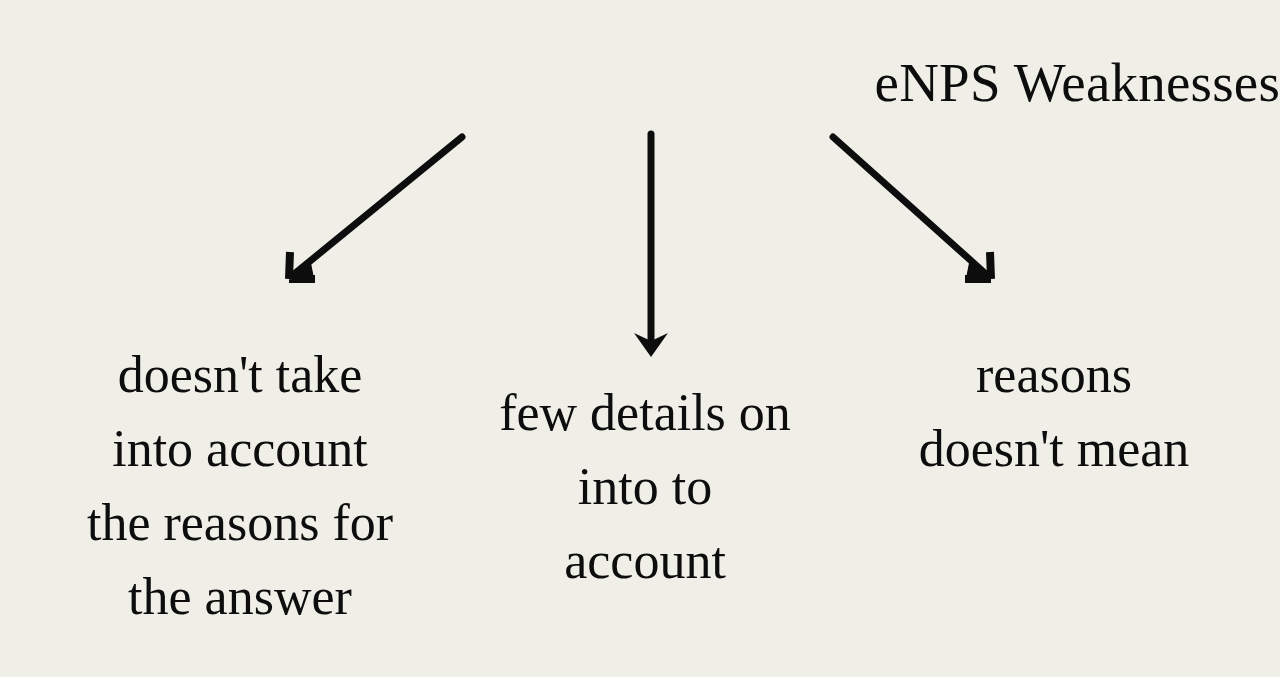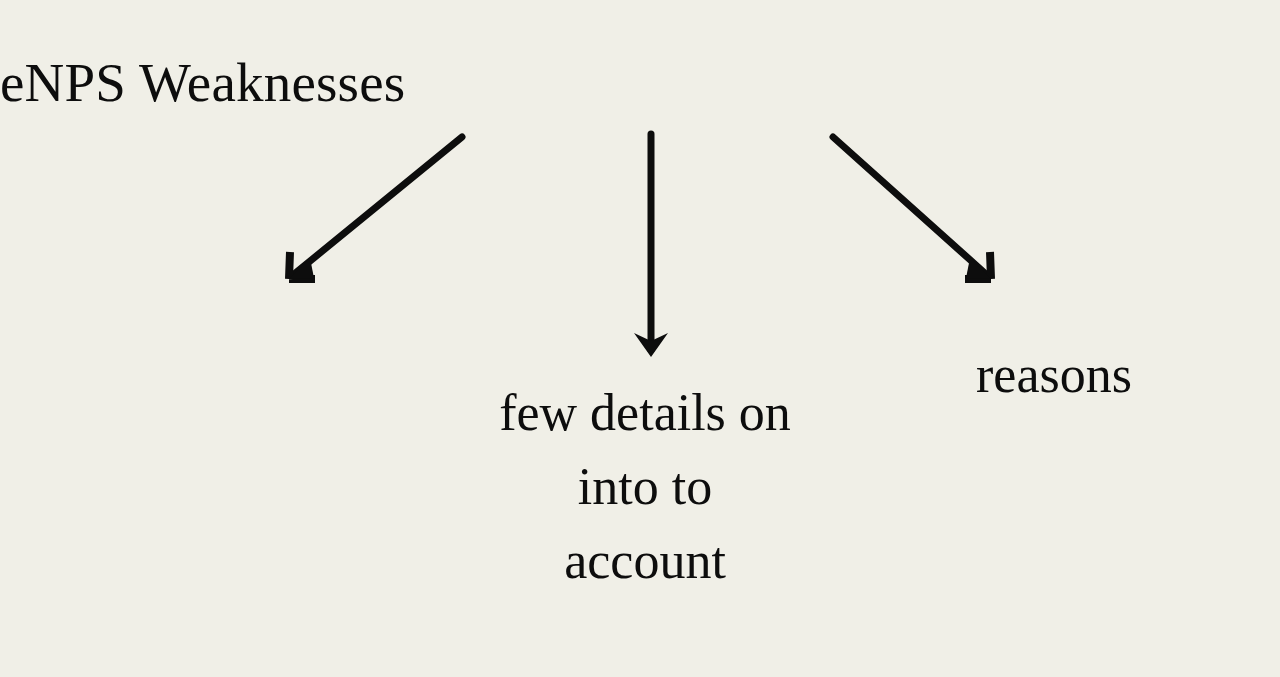--- a/index.html
+++ b/index.html
@@ -22,21 +22,21 @@
     height: 677px;
     background: #f0efe7;
   }
 
   
   #title {
     position: absolute;
     left: 0;
     top: 52px;
     width: 1280px;
-    text-align: left;
+    text-align: right;
     font-size: 55px;
     line-height: 62px;
     color: #0d0d0d;
     letter-spacing: 0.2px;
     white-space: nowrap;
   }
 
   
   #arrows {
     position: absolute;
@@ -96,24 +96,31 @@
       <path d="M 651 357 L 634 333 L 651 341 L 668 333 Z" fill="#0d0d0d"></path>
     </g>
 
     <g>
       <line x1="833" y1="137" x2="987" y2="275" stroke="#0d0d0d" stroke-width="7" stroke-linecap="round"></line>
       <path d="M 991 279 L 990 252 M 991 279 L 965 279" stroke="#0d0d0d" stroke-width="8" fill="none" stroke-linecap="butt" stroke-linejoin="miter"></path>
       <path d="M 991 279 L 970 258 L 966 278 Z" fill="#0d0d0d"></path>
     </g>
   </svg>
 
+  <div class="leaf" id="leaf-left">
+    <span class="line">doesn't take</span>
+    <span class="line">into account</span>
+    <span class="line">the reasons for</span>
+    <span class="line">the answer</span>
+  </div>
 
   <div class="leaf" id="leaf-middle">
     <span class="line">few details on</span>
     <span class="line">into to</span>
     <span class="line">account</span>
   </div>
 
   <div class="leaf" id="leaf-right">
     <span class="line">reasons</span>
+    <span class="line">doesn't mean</span>
   </div>
 
 </div>
 
 </body></html>

